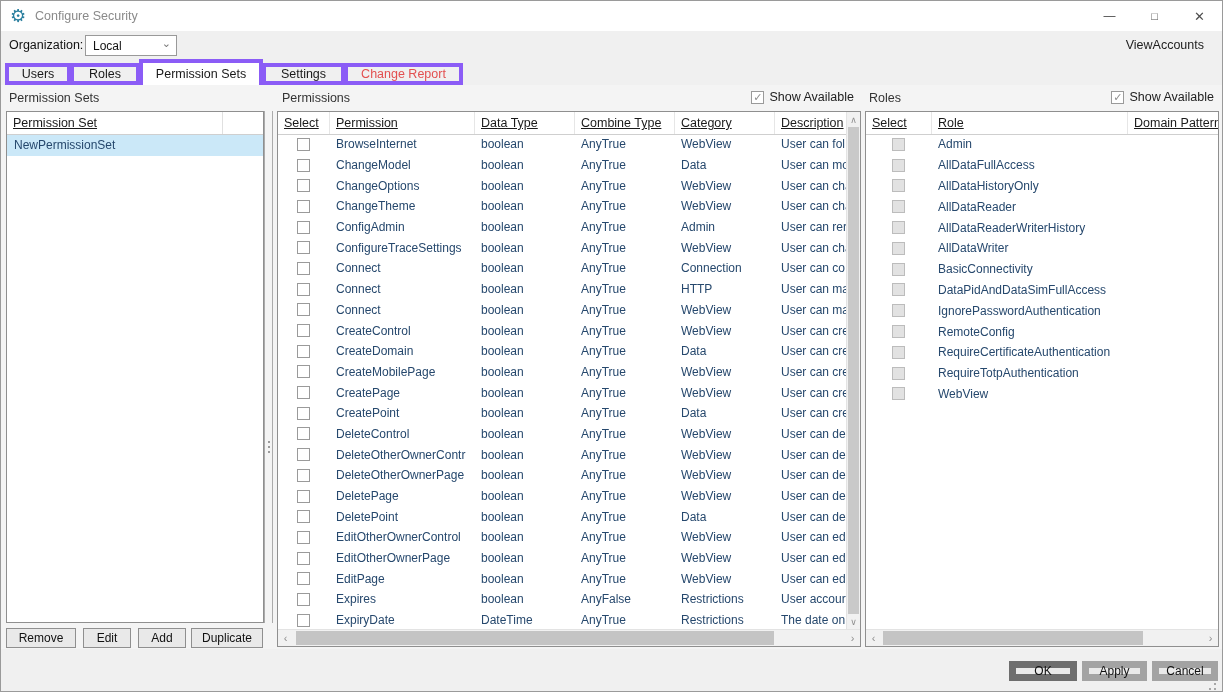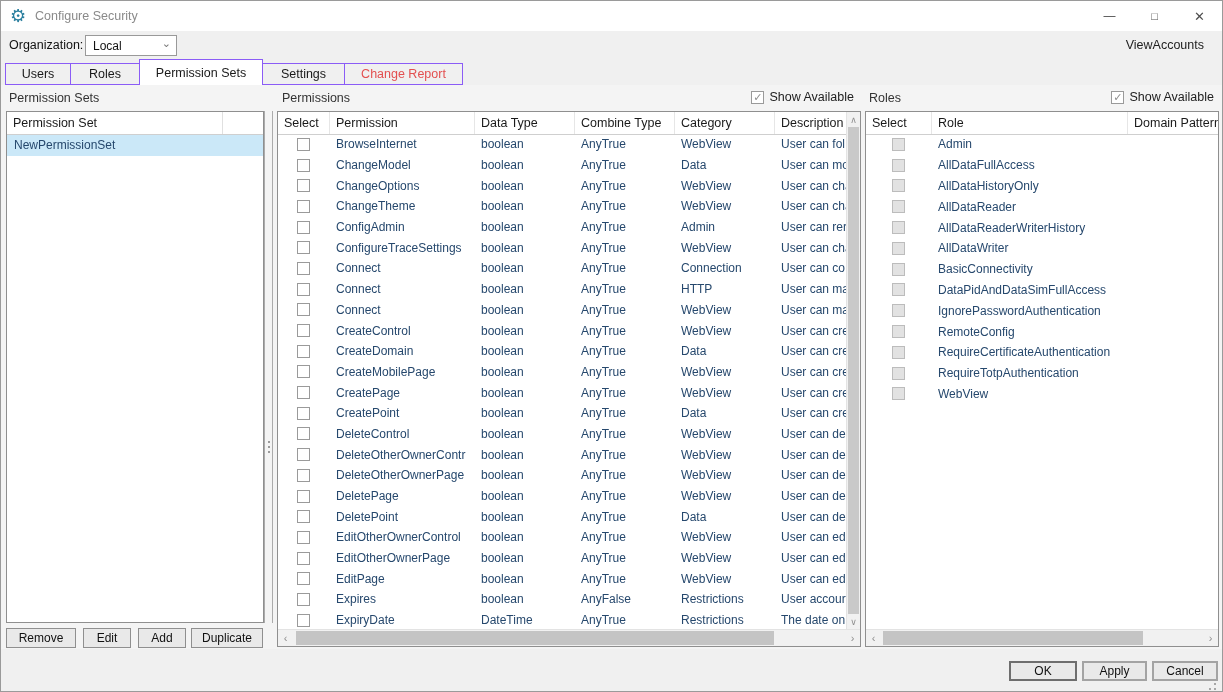--- a/index.html
+++ b/index.html
@@ -20,21 +20,21 @@
   .orglabel{position:absolute;left:8px;top:7px;font-size:12.5px;color:#111;}
   .dropdown{position:absolute;left:84px;top:4px;width:92px;height:21px;background:#fff;
     border:1px solid #999;box-sizing:border-box;}
   .dropdown .val{position:absolute;left:7px;top:3px;font-size:12px;color:#111;}
   .dropdown .chev{position:absolute;right:5px;top:1px;font-size:11px;color:#777;}
   .menu-right{position:absolute;right:18px;top:7px;display:flex;}
   .menu-right span{font-size:12.5px;color:#222;}
 
   
   .tabstrip{position:absolute;top:58px;left:0;right:0;height:26px;background:#f0f0f0;}
-  .tab{position:absolute;bottom:0;height:22px;background:#f0f0f0;border:1px solid #8b5cf6;
+  .tab{position:absolute;bottom:0;height:22px;background:#f0f0f0;border:4px solid #8b5cf6;
     box-sizing:border-box;display:flex;align-items:center;justify-content:center;
     font-size:12.5px;color:#1a1a1a;}
   .tab.t0{left:4px;width:66px;} .tab.t1{left:69px;width:70px;}
   .tab.t2{left:138px;width:124px;height:26px;background:#fff;border-bottom:none;z-index:2;}
   .tab.t3{left:261px;width:83px;} .tab.t4{left:343px;width:119px;color:#e35050;}
 
   
   .content{position:absolute;top:84px;left:0;right:0;height:566px;background:#f4f4f4;}
   .panel-title{position:absolute;font-size:12.5px;color:#333;}
   .showavail{position:absolute;top:5px;display:flex;align-items:center;gap:5px;
@@ -42,21 +42,21 @@
 
   .cb{width:13px;height:13px;border:1px solid #9a9a9a;background:#fff;box-sizing:border-box;
     display:flex;align-items:center;justify-content:center;flex:0 0 auto;}
   .cb.gray{background:#e2e2e2;border-color:#bcbcbc;}
   .cb .mark{font-size:11px;color:#8c8c8c;line-height:1;}
 
   .table{position:absolute;background:#fff;border:1px solid #8f8f8f;box-sizing:border-box;overflow:hidden;}
   .thead{position:relative;display:flex;height:22px;align-items:center;border-bottom:1px solid #cfcfcf;
     font-size:12.5px;color:#1a1a1a;}
   .th{height:100%;display:flex;align-items:center;padding-left:6px;box-sizing:border-box;
-    border-right:1px solid #e6e6e6;overflow:hidden;white-space:nowrap;}
+    border-right:1px solid #e6e6e6;overflow:hidden;white-space:nowrap;text-decoration:underline;}
   .th:last-child{border-right:none;}
 
   
   .ps-table{left:5px;top:26px;width:258px;height:512px;}
   .ps-divider{position:absolute;left:215px;top:0;height:22px;border-left:1px solid #e0e0e0;}
   .ps-row{height:21px;line-height:21px;background:#cbe8f8;font-size:12px;color:#26486d;
     padding-left:7px;white-space:nowrap;overflow:hidden;}
   .btn{position:absolute;top:543px;height:20px;background:#e9e9e9;border:1px solid #8f8f8f;
     box-sizing:border-box;display:flex;align-items:center;justify-content:center;
     font-size:12px;color:#111;}
@@ -99,21 +99,21 @@
     border-top:1px solid #e3e3e3;box-sizing:border-box;}
   .hsb .arr{position:absolute;top:0;width:15px;height:16px;display:flex;align-items:center;
     justify-content:center;color:#8f8f8f;font-size:11px;}
   .hsb .arr.lf{left:0;} .hsb .arr.rt{right:0;}
   .hsb .thumb{position:absolute;top:1px;height:14px;background:#c4c4c4;}
   .perm-hthumb{left:18px;width:478px;}
   .roles-hthumb{left:17px;width:260px;}
 
   
   .footer{position:absolute;left:0;right:0;bottom:0;height:42px;background:#f0f0f0;}
-  .fbtn{position:absolute;top:12px;height:20px;background:#e9e9e9;border:2px solid #a3a3a3;
+  .fbtn{position:absolute;top:12px;height:20px;background:#e9e9e9;border:7px solid #a3a3a3;
     box-sizing:border-box;display:flex;align-items:center;justify-content:center;
     font-size:12px;color:#111;}
   .fbtn.ok{left:1008px;width:68px;border-color:#6e6e6e;}
   .fbtn.apply{left:1081px;width:65px;}
   .fbtn.cancel{left:1151px;width:66px;}
   .grip{position:absolute;right:6px;bottom:6px;width:2px;height:2px;background:#a6a6a6;
     box-shadow:-5px 5px 0 #a6a6a6,0 5px 0 #a6a6a6,-10px 10px 0 #a6a6a6,-5px 10px 0 #a6a6a6,0 10px 0 #a6a6a6;}
 </style>
 </head>
 <body>

